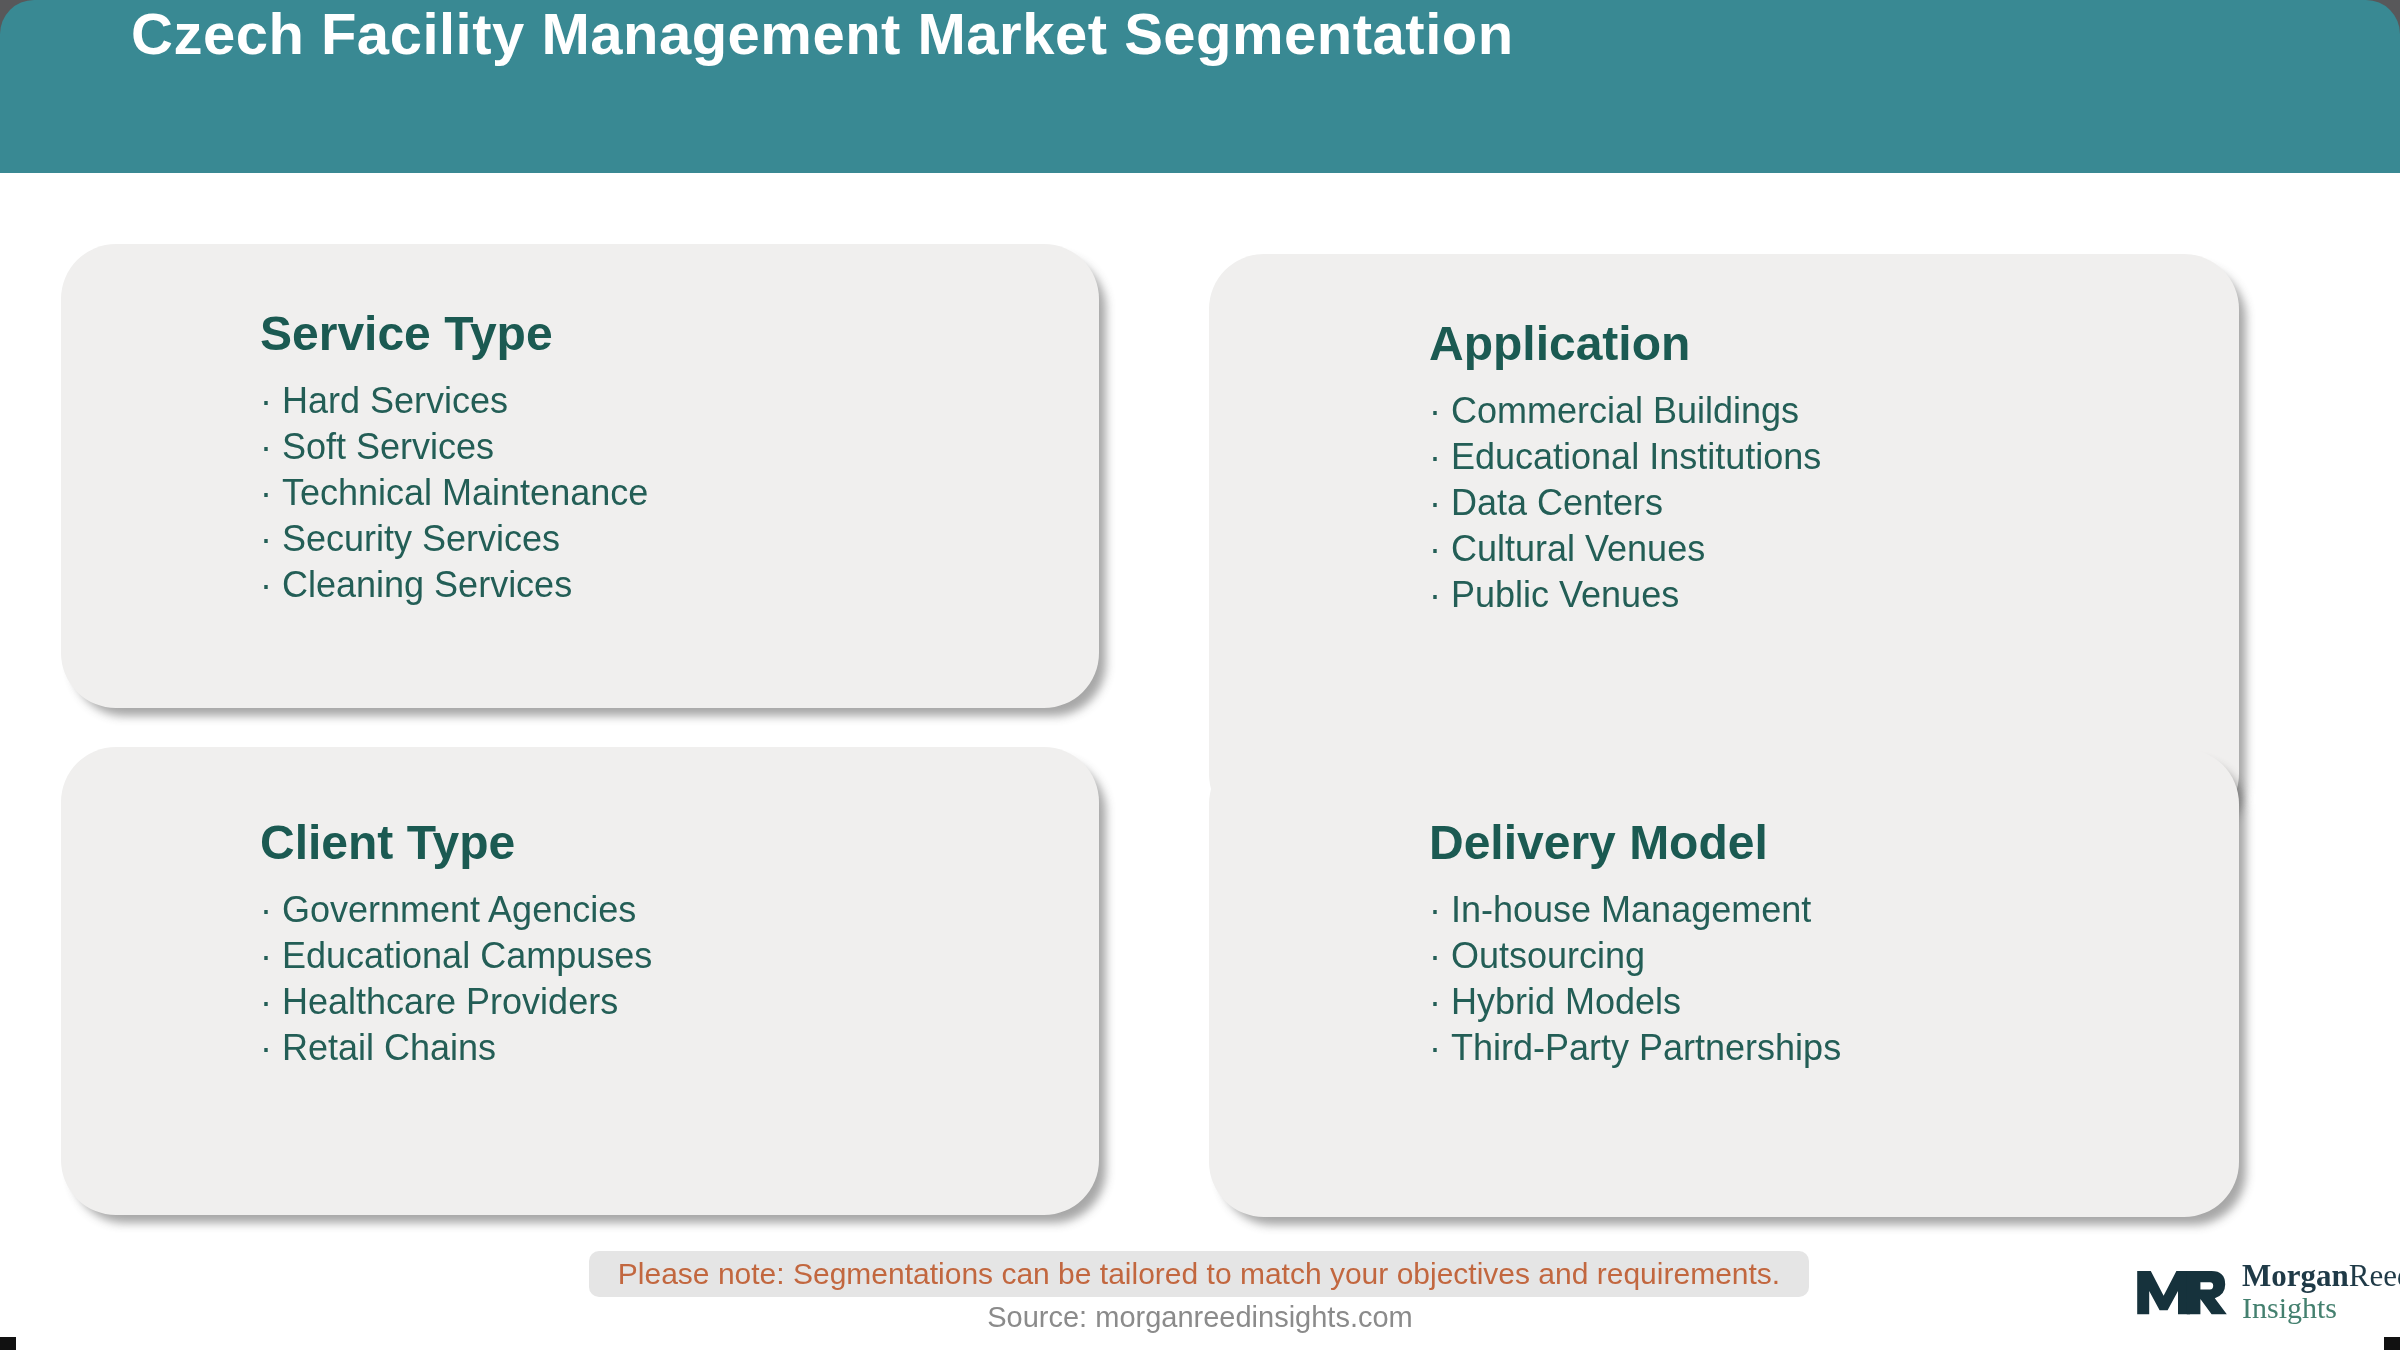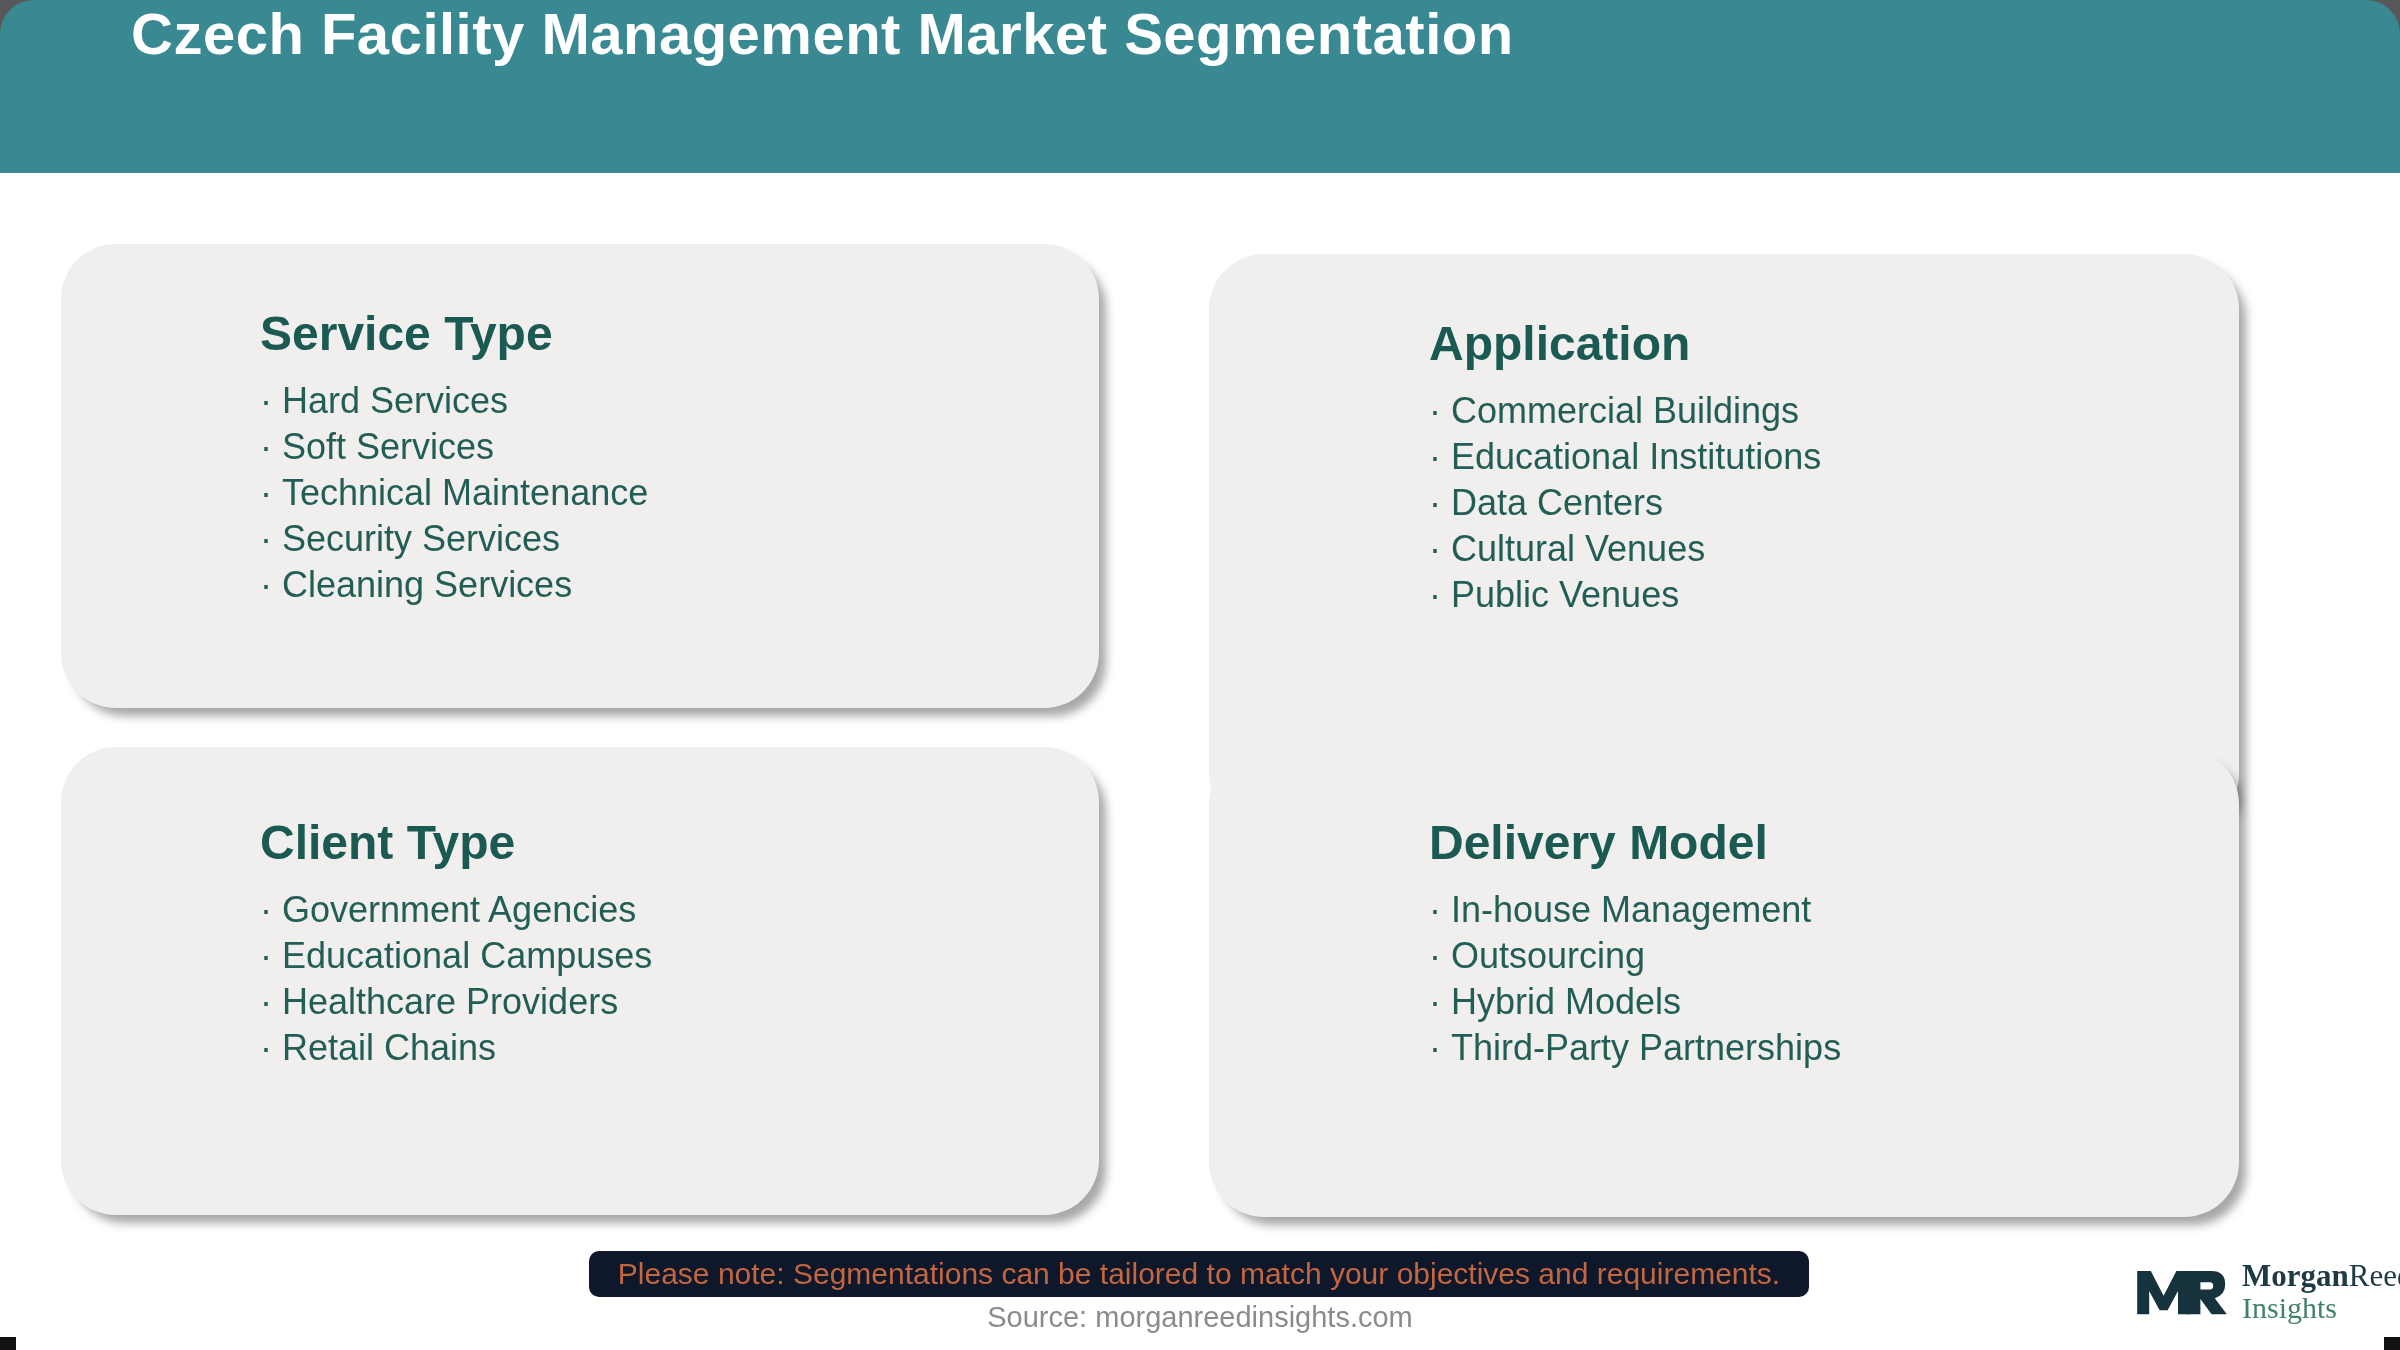--- a/index.html
+++ b/index.html
@@ -72,21 +72,21 @@
     display: inline-block;
     width: 22px;
     font-size: 36px;
   }
 
   
   .note-bar {
     position: absolute;
     left: 589px; top: 1251px;
     width: 1220px; height: 46px;
-    background: #0f172a;
+    background: #e5e5e5;
     border-radius: 10px;
     display: flex; align-items: center; justify-content: center;
   }
   .note-text {
     color: var(--c-note-orange, #c2673f);
     font-size: 30px;
     white-space: nowrap;
   }
   .source-line {
     position: absolute;

